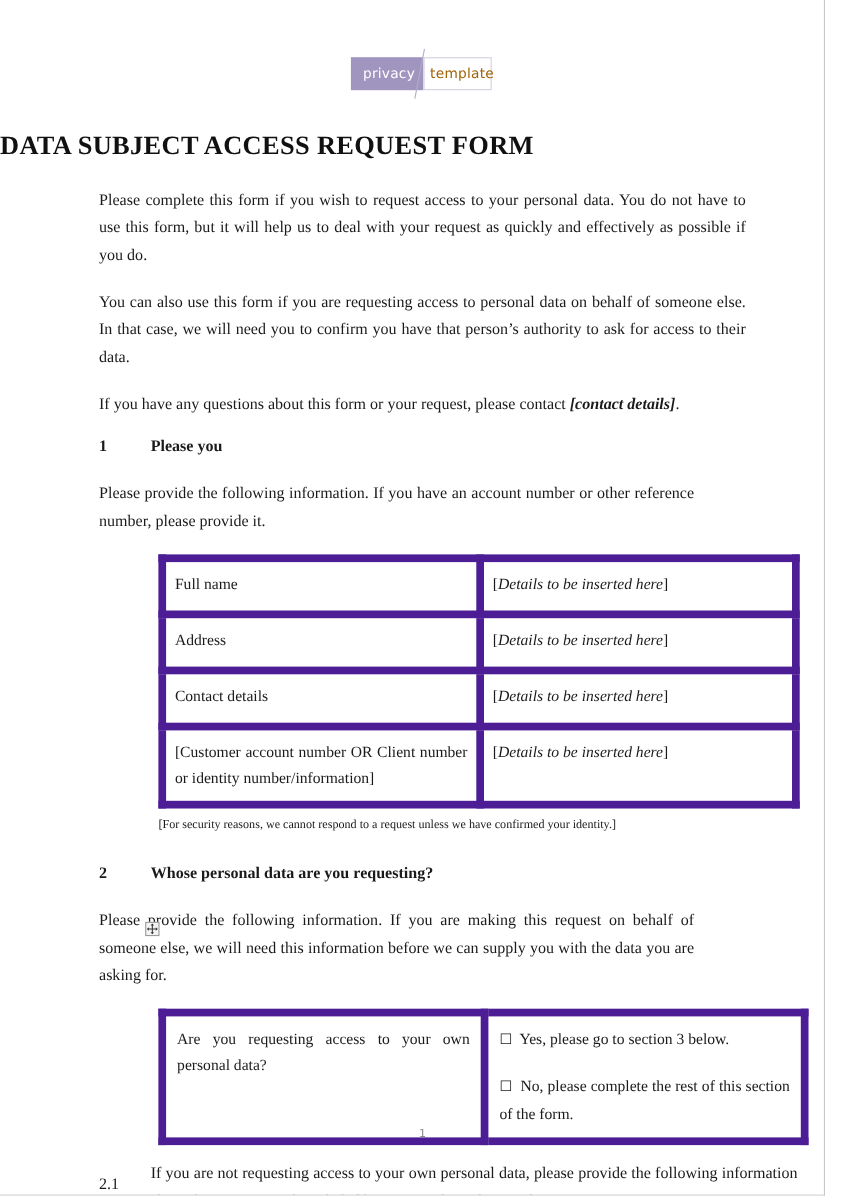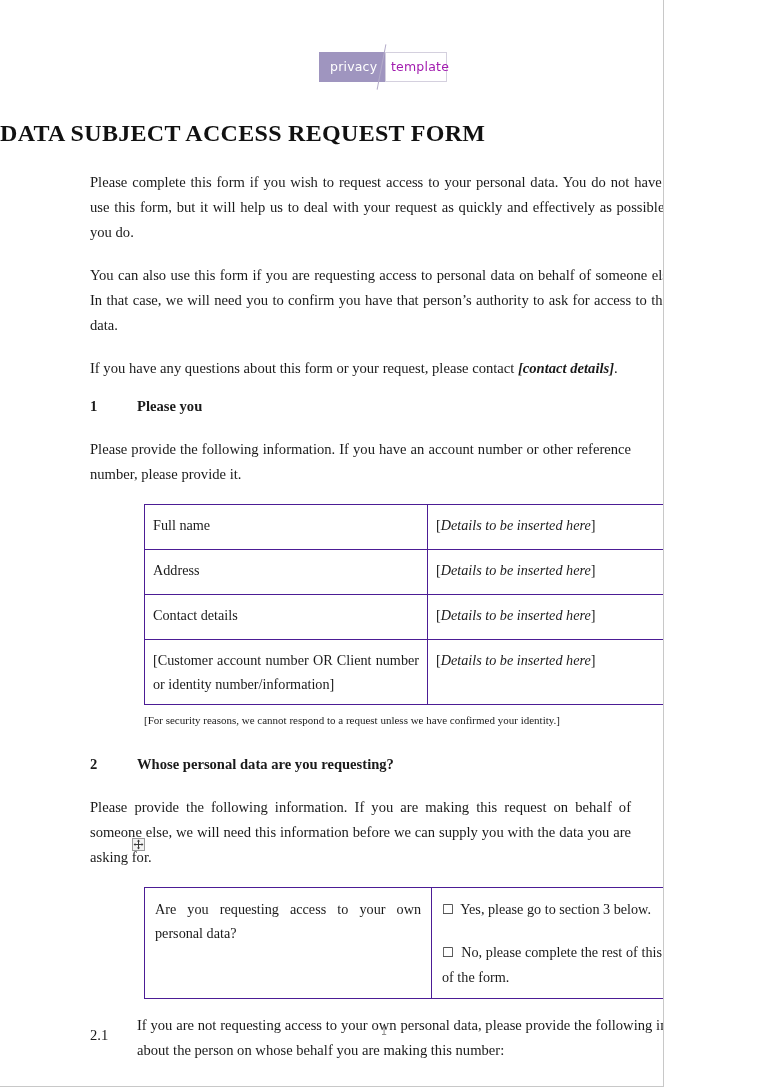--- a/index.html
+++ b/index.html
@@ -6,21 +6,21 @@
     margin: 0;
     padding: 0;
     background: #ffffff;
   }
   body {
     font-family: "Liberation Serif", "DejaVu Serif", serif;
     color: #1a1a1a;
   }
   #page {
     position: relative;
-    width: 664px;
+    width: 750px;
     height: 1087px;
     background: #ffffff;
     box-sizing: border-box;
     border-right: 1px solid #c8c8c8;
     border-bottom: 1px solid #c8c8c8;
     overflow: hidden;
   }
   .content {
     position: absolute;
     left: 90px;
@@ -69,21 +69,21 @@
     font-family: "DejaVu Sans", "Liberation Sans", sans-serif;
     font-size: 12.5px;
     letter-spacing: 0.2px;
   }
   .logo-privacy {
     left: 11px;
     color: #ffffff;
   }
   .logo-template {
     left: 72px;
-    color: #a21caf;
+    color: #a16207;
   }
 
   
   .doc-title {
     position: absolute;
     left: 0;
     top: 120px;
     width: 768px;
     text-align: left;
     font-size: 24px;
@@ -136,21 +136,21 @@
   b.bi { font-weight: bold; font-style: italic; }
 
   
   table.form-table {
     border-collapse: collapse;
     width: 530px;
     margin-left: 54px;
     table-layout: fixed;
   }
   table.form-table td {
-    border: 1px solid #4c1d95;
+    border: 7px solid #4c1d95;
     vertical-align: top;
     padding: 8px 8px 8px 8px;
     font-size: 14.2px;
     line-height: 24px;
   }
   td.col-label { width: 266px; }
   td.col-value { width: 264px; }
   td.justify { text-align: justify; text-justify: inter-word; margin-left: 20px; }
 
   .cell-pad-tall { height: 28px; }

